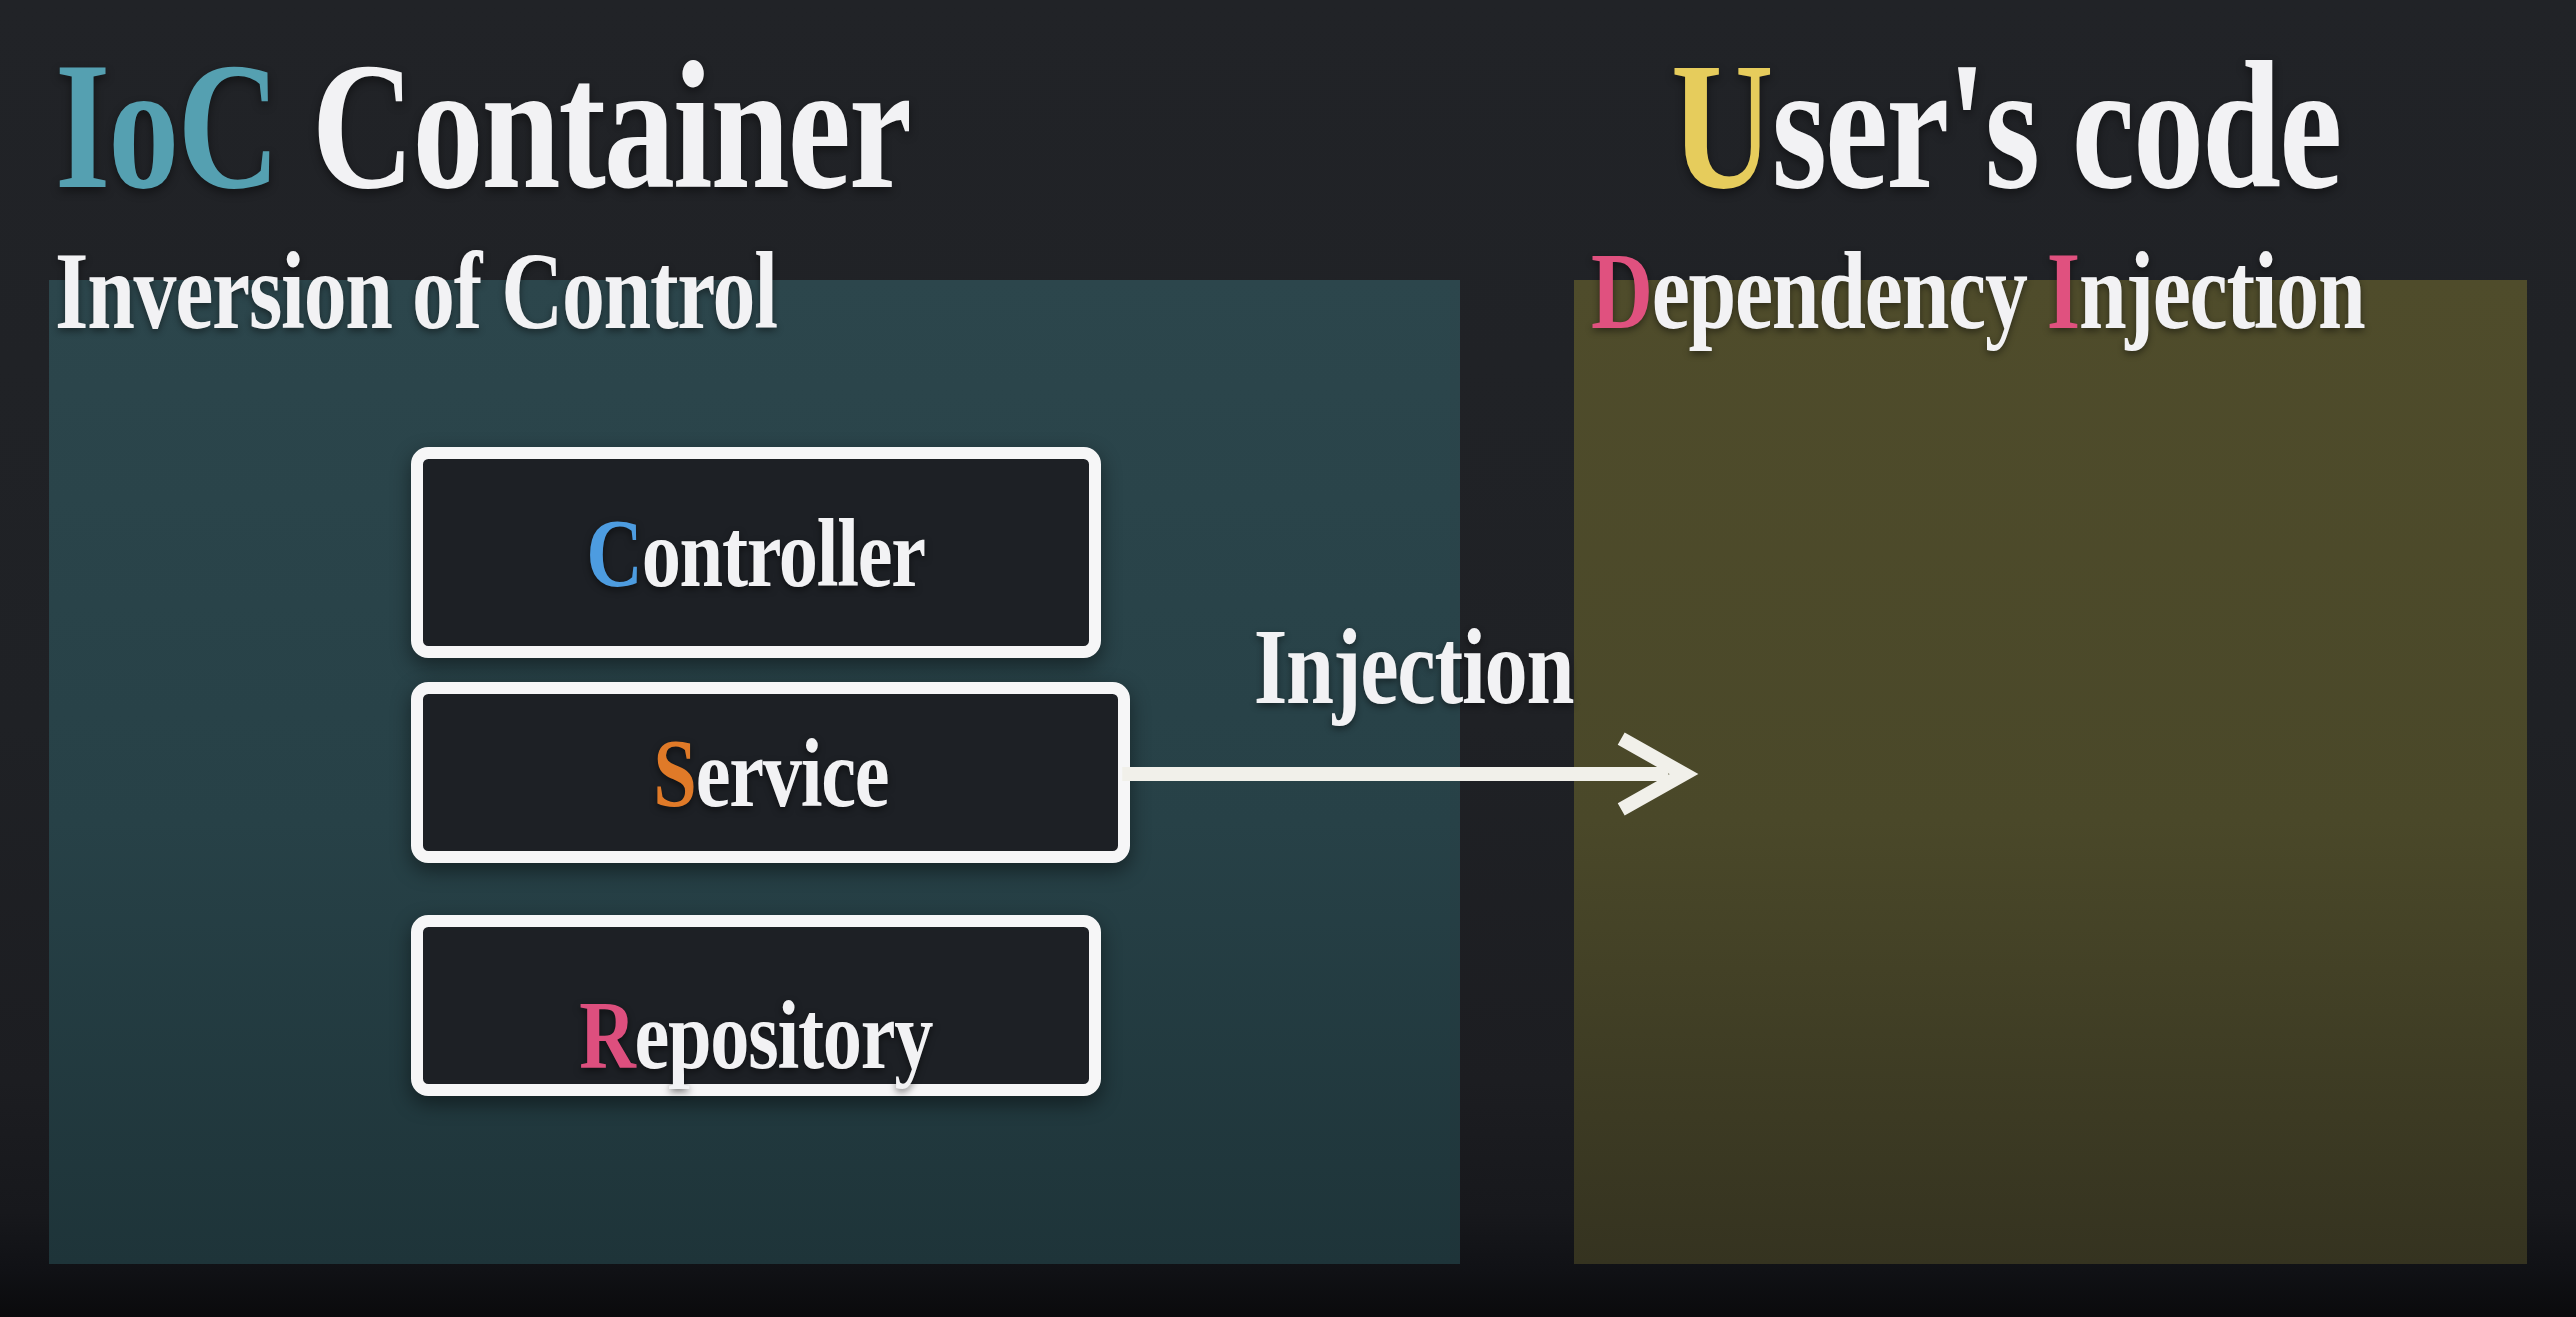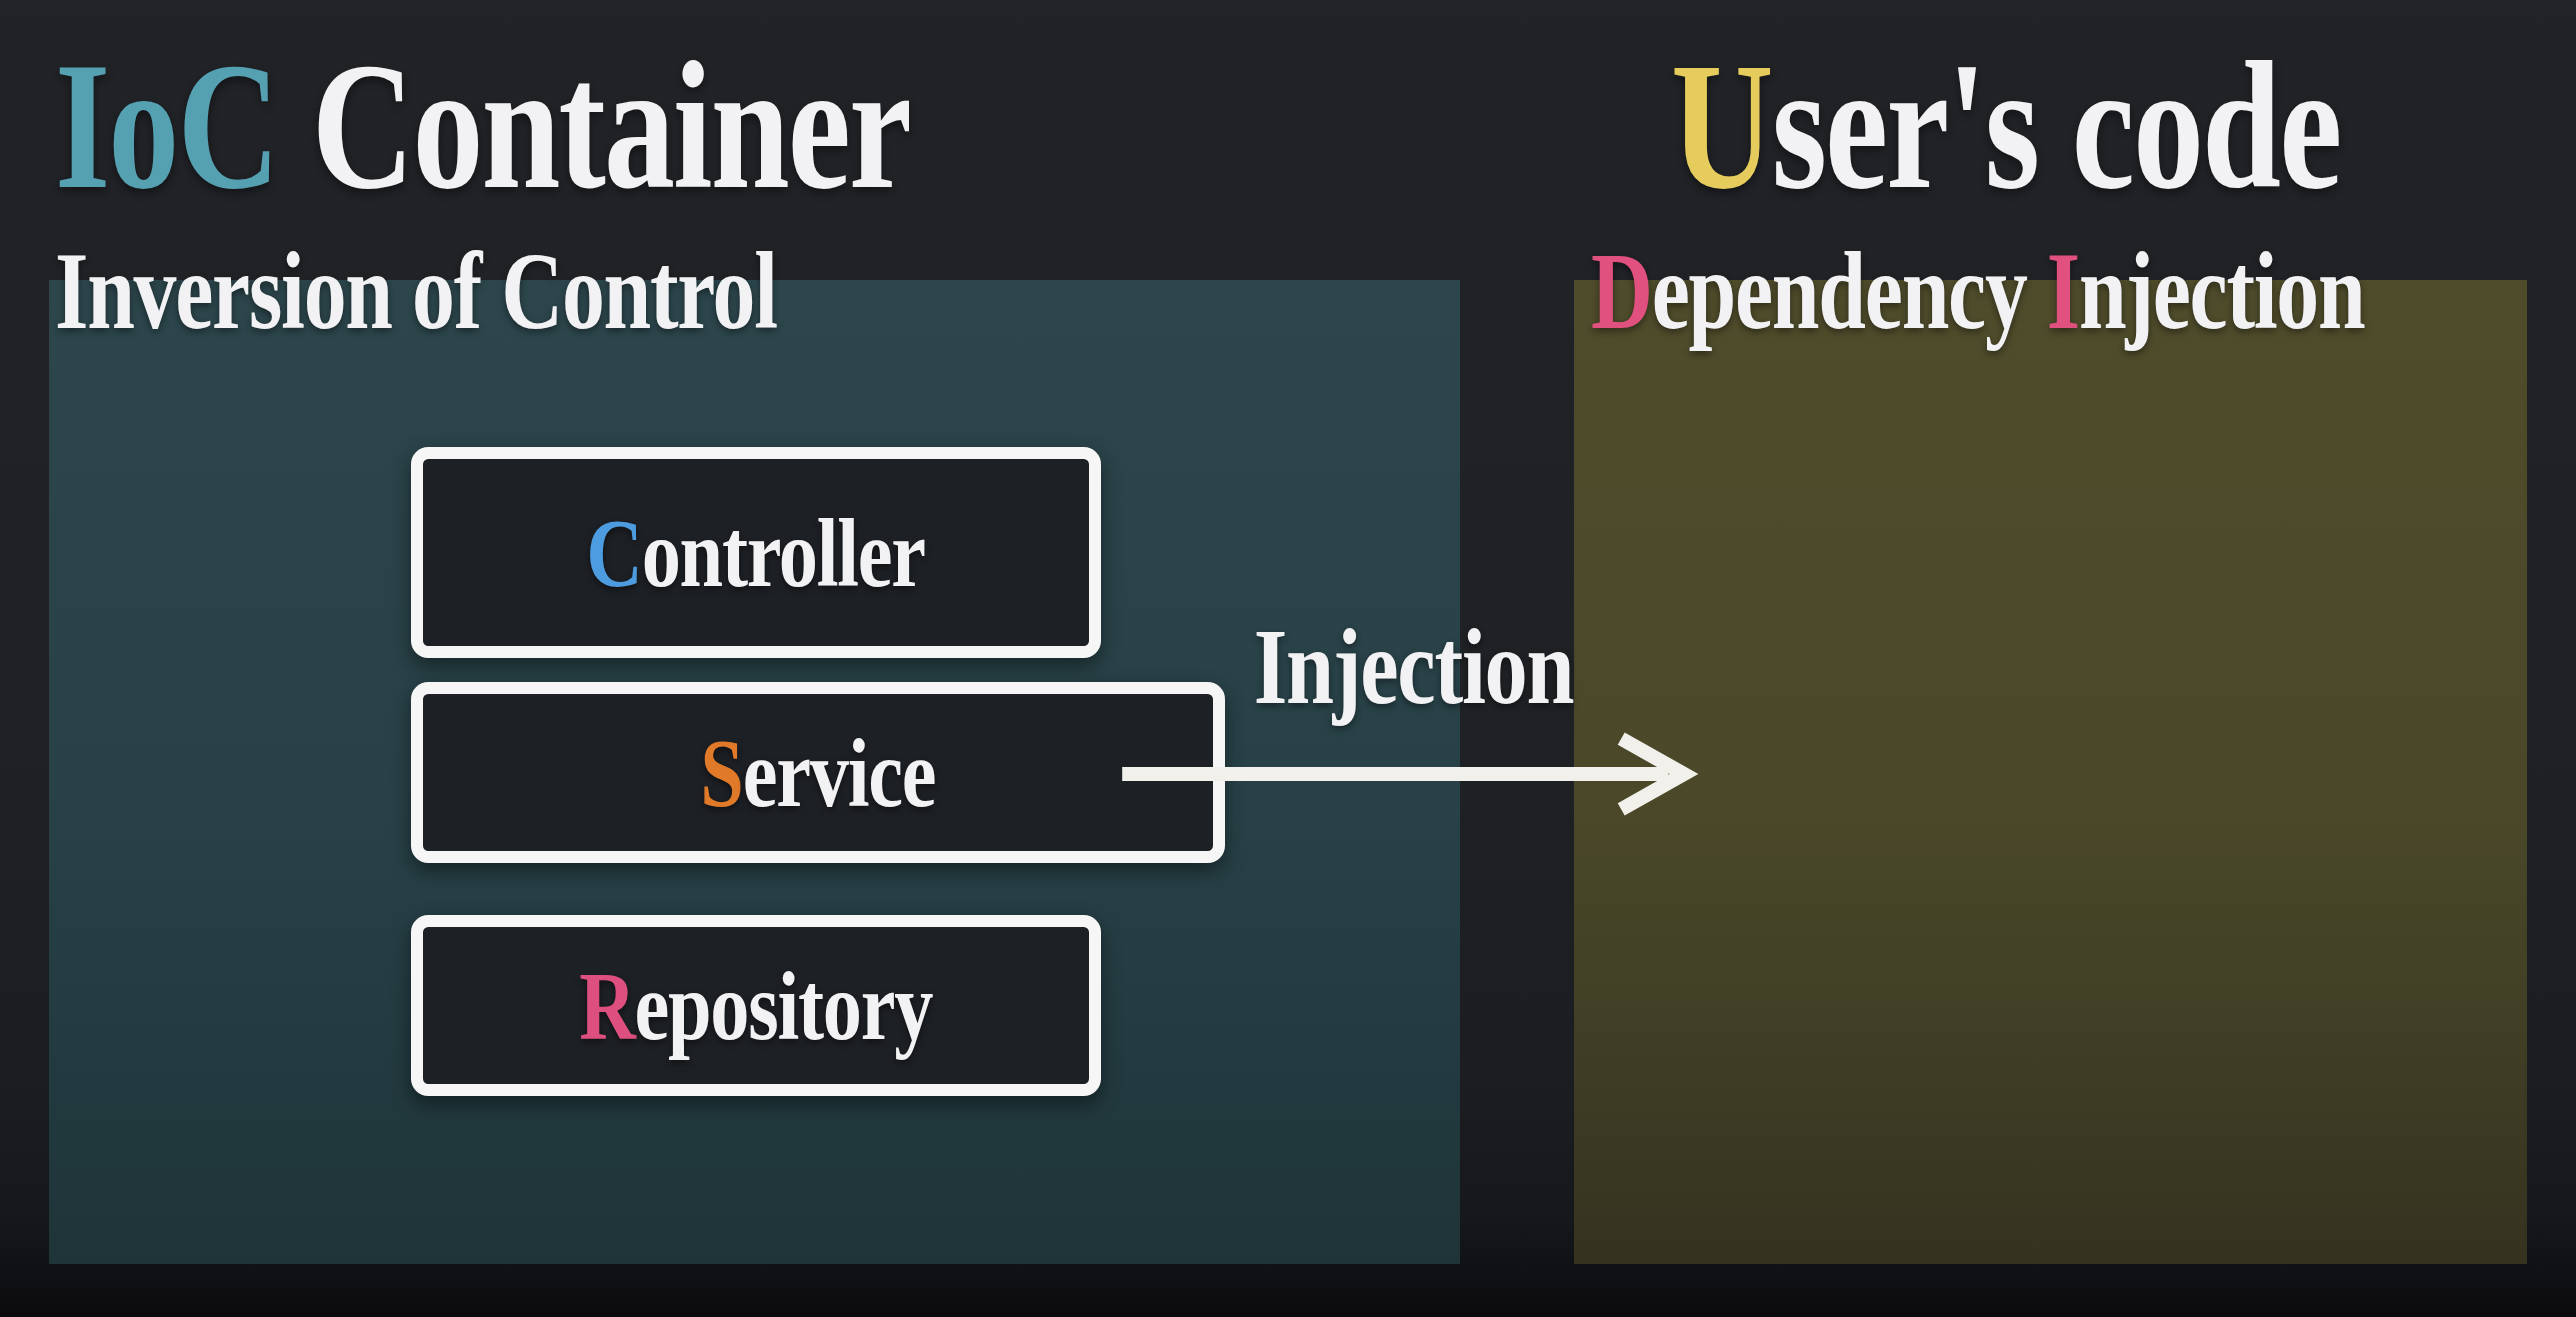--- a/index.html
+++ b/index.html
@@ -94,22 +94,22 @@
     background: var(--box-fill);
     border: 12.6px solid var(--box-border);
     border-radius: 17.3px;
     display: flex;
     align-items: center;
     justify-content: center;
     box-shadow: 0 7.9px 20.4px rgba(0,0,0,0.45);
     z-index: 2;
   }
   .box-controller { left: 411px;  top: 447px;  width: 690px; height: 211px; }
-  .box-service    { left: 411px;  top: 682px;  width: 814px; height: 181px; }
-  .box-repository { left: 411px;  top: 915px; width: 690px; height: 181px; }
+  .box-service    { left: 411px;  top: 682px;  width: 719px; height: 181px; }
+  .box-repository { left: 411px;  top: 915px; width: 690px; height: 181px; align-items: flex-end; }
   .box-foo        { left: 1714px; top: 685px;  width: 685px; height: 177px; }
 
   .box-label {
     font-size: 98px;
     font-weight: 700;
     line-height: 1;
     color: var(--text-primary);
     letter-spacing: -1.6px;
     white-space: nowrap;
     transform: scaleX(0.8);

